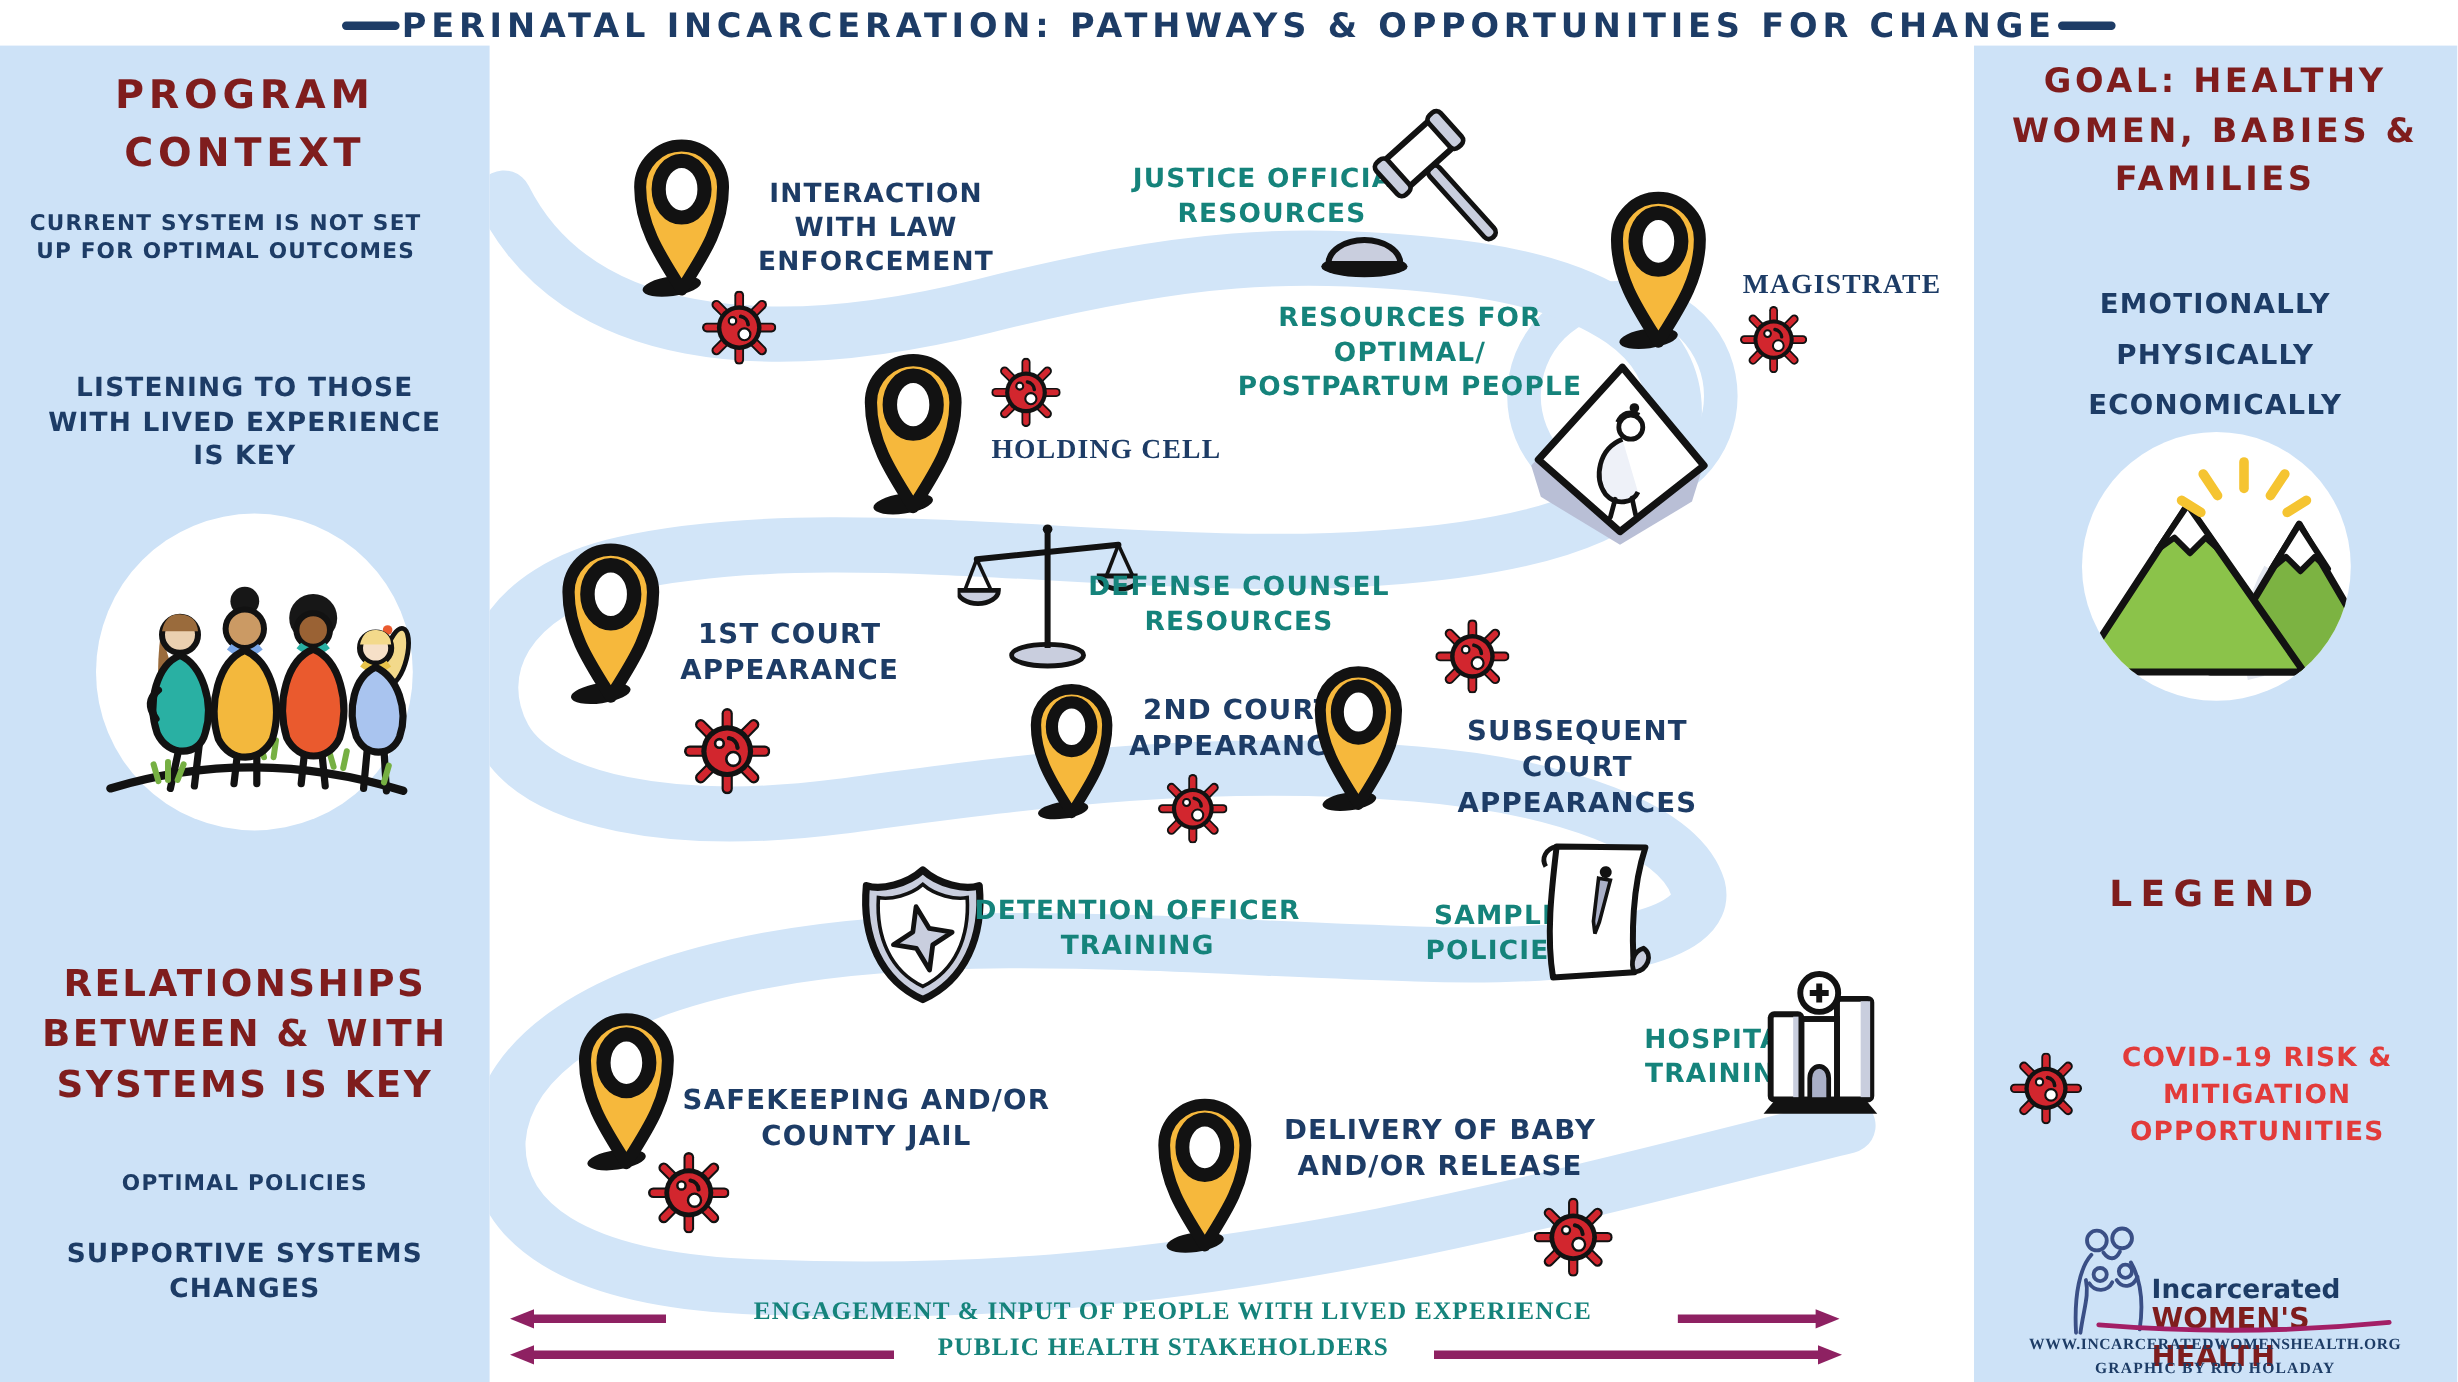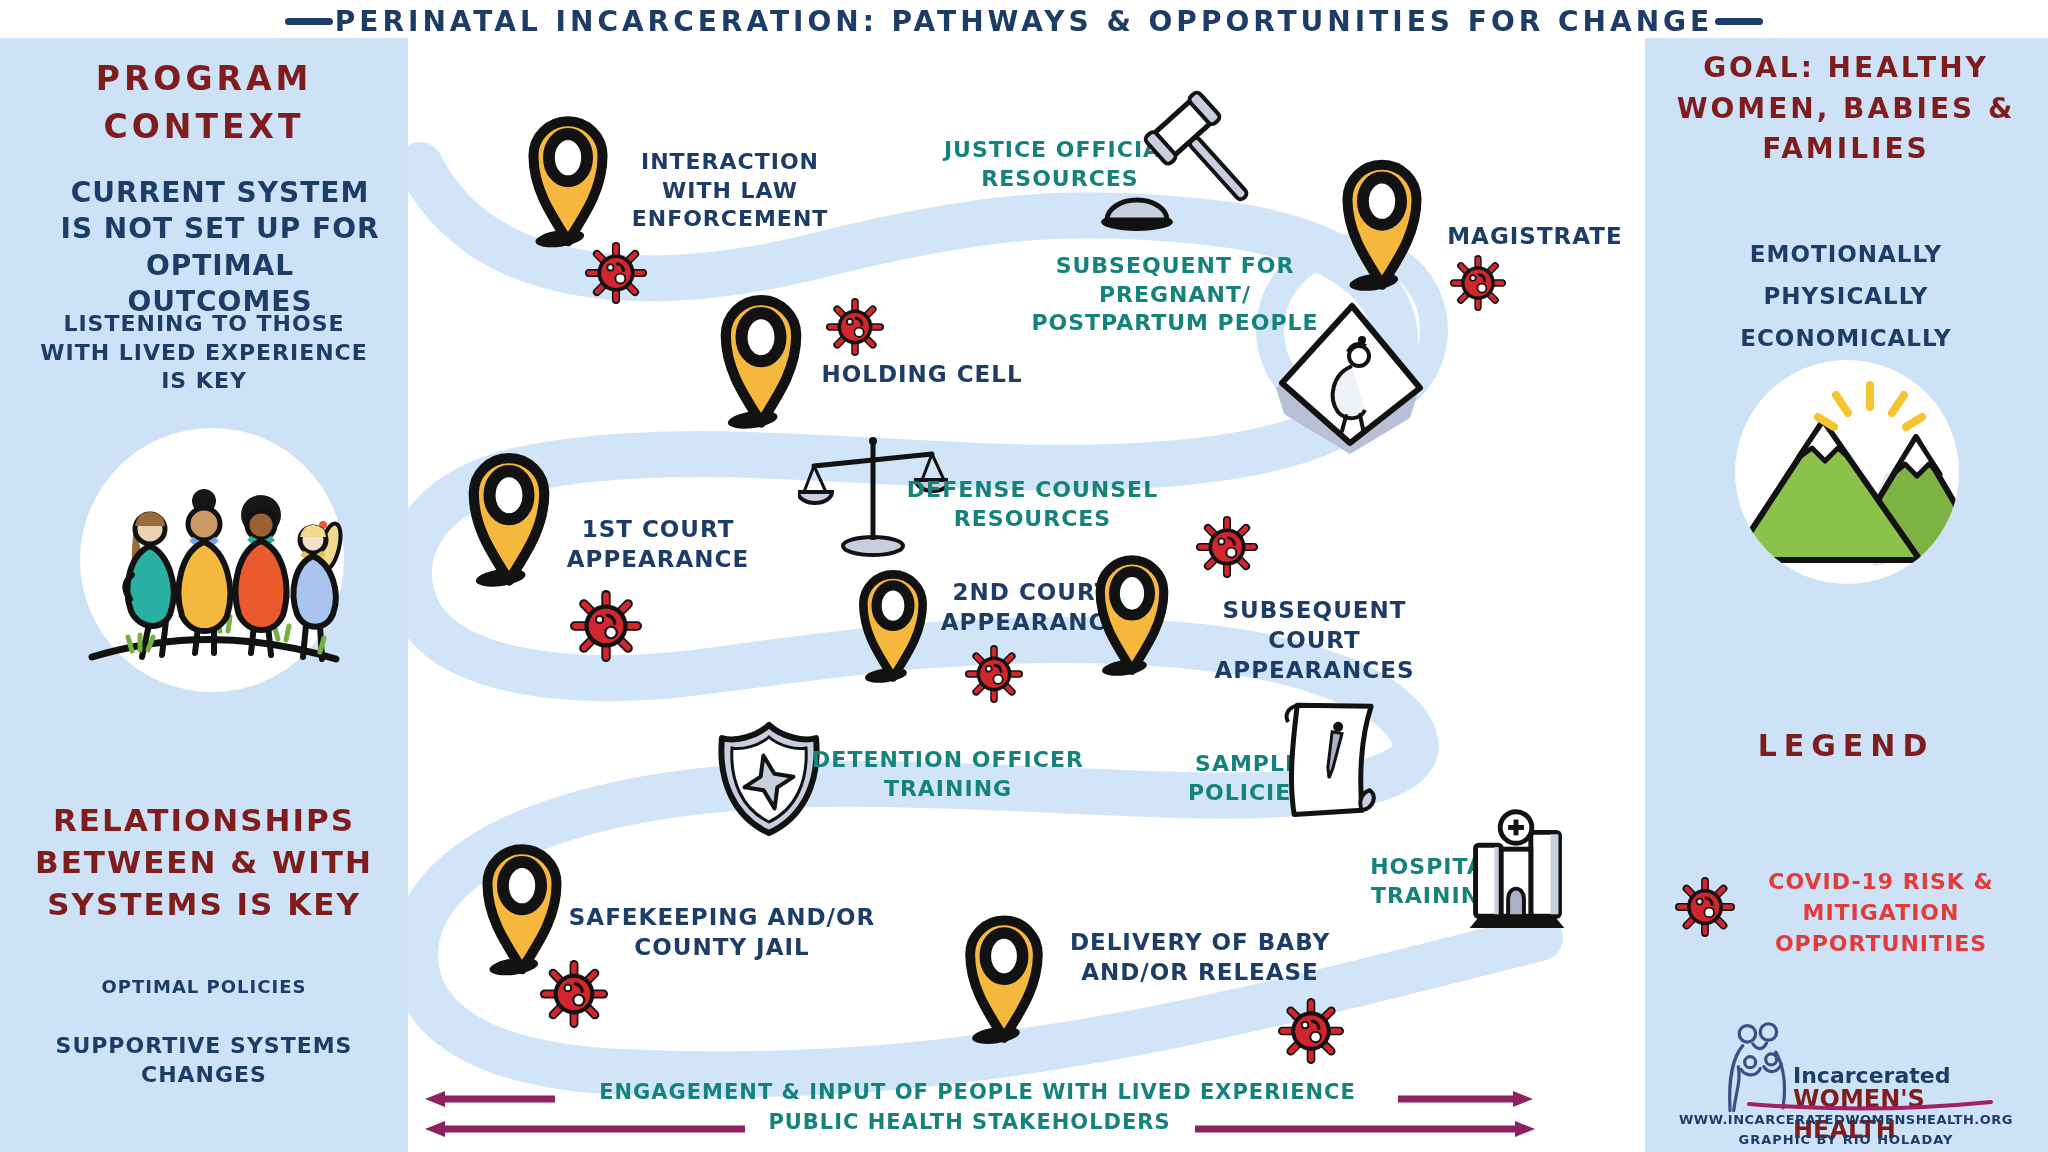--- a/index.html
+++ b/index.html
@@ -5,21 +5,21 @@
   html,body{margin:0;padding:0;background:#ffffff;}
   .canvas{position:relative;width:2048px;height:1152px;background:#ffffff;overflow:hidden;
           font-family:"DejaVu Sans","Liberation Sans",sans-serif;}
   .panel{position:absolute;top:38px;bottom:0;background:#cde2f7;}
   .abs{position:absolute;}
   .lbl{position:absolute;font-weight:700;text-align:center;line-height:1.3;letter-spacing:1px;}
   .navy{color:#1d3c66;}
   .teal{color:#15837b;}
   .mag{color:#7f1d1d;}
   .red{color:#e23b3a;}
-  .nowrap{white-space:nowrap;}
+  .nowrap{white-space:nowrap;font-family:Liberation Serif, serif;}
   .title-row{position:absolute;top:2px;left:0;width:2048px;height:38px;
              display:flex;align-items:center;justify-content:center;gap:2px;}
   .tline{width:48px;height:7px;background:#1d3c66;border-radius:4px;}
   .title-text{font-size:28px;font-weight:700;letter-spacing:4px;color:#1d3c66;white-space:nowrap;}
   svg{display:block;}
 </style>
 </head>
 <body>
 
 <div class="canvas">
@@ -82,21 +82,21 @@
              C 1425 780, 1330 800, 1180 795
              C 1000 790, 800 770, 640 800
              C 500 826, 420 880, 415 950
              C 412 1020, 480 1065, 620 1072
              C 800 1080, 950 1068, 1150 1030
              C 1300 1000, 1430 965, 1540 938" stroke="#d2e5f8" stroke-width="46" fill="none" stroke-linecap="round"></path>
   </svg>
 
   <aside class="panel" style="left:0;width:408px">
     <div class="lbl mag" style="left:34px;top:17px;width:340px;font-size:33px;letter-spacing:4px;line-height:1.45">PROGRAM CONTEXT</div>
-    <div class="lbl navy" style="left:50px;top:137px;width:340px;font-size:28px">CURRENT SYSTEM IS NOT SET UP FOR OPTIMAL OUTCOMES</div>
+    <div class="lbl navy" style="left:18px;top:137px;width:340px;font-size:18px">CURRENT SYSTEM IS NOT SET UP FOR OPTIMAL OUTCOMES</div>
     <div class="lbl navy" style="left:34px;top:272px;width:340px;font-size:22px">LISTENING TO THOSE WITH LIVED EXPERIENCE IS KEY</div>
 
     <svg class="abs" style="left:70px;top:387px" width="285" height="280" viewBox="0 0 285 280">
       <circle cx="142" cy="135" r="132" fill="#ffffff"></circle>
 
       <g stroke="#121212" stroke-width="6" stroke-linecap="round">
         <line x1="80" y1="195" x2="72" y2="232"></line>
           <line x1="96" y1="196" x2="92" y2="230"></line>
         <line x1="128" y1="202" x2="125" y2="228"></line>
           <line x1="144" y1="202" x2="144" y2="228"></line>
@@ -227,21 +227,21 @@
   </svg>
 
   <svg class="abs" style="left:1332px;top:150px" width="100" height="145" viewBox="0 0 110 155">
       <use href="#pin"></use>
     </svg>
   <div class="lbl navy nowrap" style="left:1430px;top:222px;width:210px;font-size:23px">MAGISTRATE</div>
   <svg class="abs" style="left:1450px;top:255px" width="56" height="56" viewBox="0 0 100 100">
       <use href="#covid"></use>
     </svg>
 
-  <div class="lbl teal" style="left:1025px;top:252px;width:300px;font-size:22px">SUBSEQUENT FOR PREGNANT/ POSTPARTUM PEOPLE</div>
+  <div class="lbl teal" style="left:1025px;top:252px;width:300px;font-size:22px">RESOURCES FOR OPTIMAL/ POSTPARTUM PEOPLE</div>
   <svg class="abs" style="left:1262px;top:288px" width="170" height="170" viewBox="0 0 170 170">
     <polygon points="14,100 84,24 156,104 148,130 88,166 22,126" fill="#b9bfd6"></polygon>
     <path d="M20,95 L90,18 L158,100 L88,155 Z" fill="#ffffff" stroke="#121212" stroke-width="6" stroke-linejoin="round"></path>
     <circle cx="97" cy="68" r="10" fill="#ffffff" stroke="#121212" stroke-width="4"></circle>
     <path d="M86,64 Q92,52 104,58" stroke="#121212" stroke-width="4" fill="none"></path>
     <circle cx="100" cy="52" r="4" fill="#121212"></circle>
     <path d="M90,78 C70,86 66,110 76,124 C85,134 99,131 103,122" stroke="#121212" stroke-width="4" fill="#eef1f8"></path>
     <line x1="84" y1="128" x2="80" y2="143" stroke="#121212" stroke-width="4" stroke-linecap="round"></line>
     <line x1="98" y1="127" x2="101" y2="141" stroke="#121212" stroke-width="4" stroke-linecap="round"></line>
   </svg>

